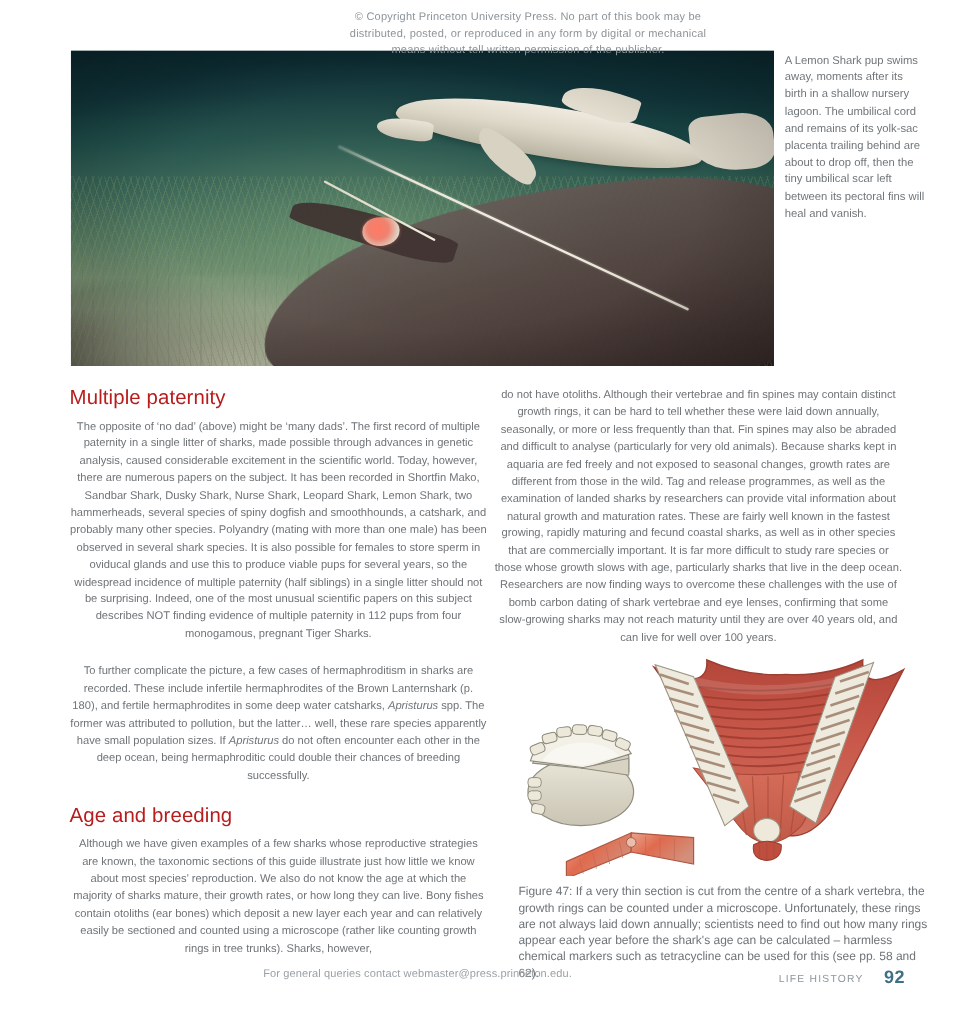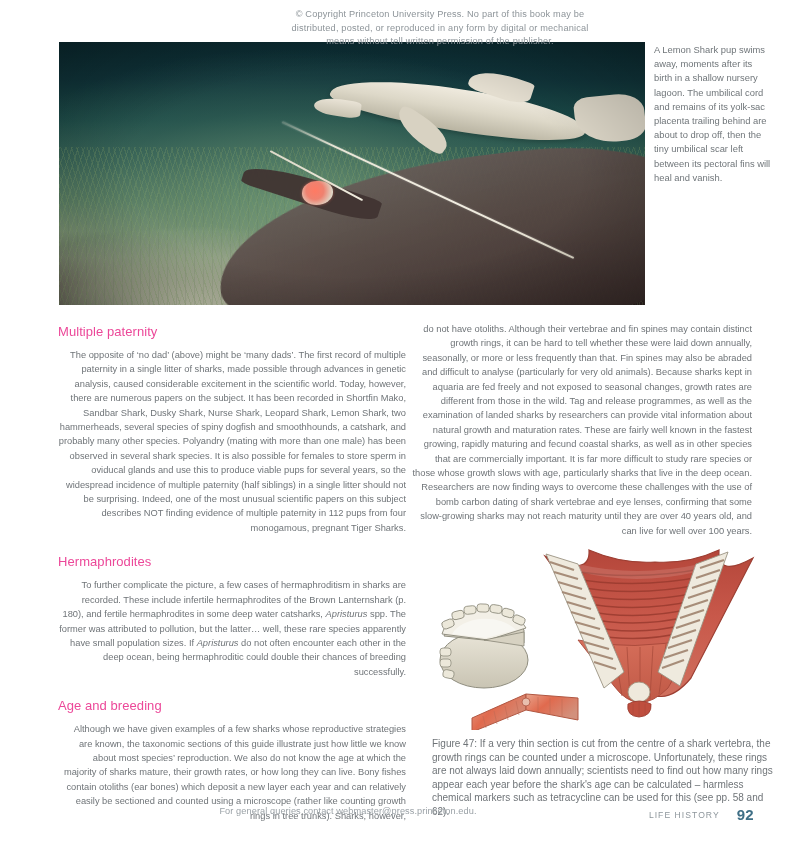--- a/index.html
+++ b/index.html
@@ -188,30 +188,30 @@
     width: 348px;
     font-size: 9.3px;
     line-height: 14.4px;
     color: #6f7478;
     text-align: left;
   }
   .col-left  { left: 58px;  top: 322px; }
   .col-right { left: 412px; top: 322px; width: 340px; }
 
   h2.section {
-    font-size: 13px;
+    font-size: 17px;
     font-weight: 400;
-    color: #ec4899;
+    color: #b91c1c;
     margin: 0 0 6px 0;
     letter-spacing: 0.005em;
     line-height: 20px;
   }
   .col p {
     margin: 0 0 0 0;
-    text-align: right;
+    text-align: center;
   }
   .gap { height: 17px; }
   em { }
 
   
   .figure {
     position: absolute;
     left: 428px;
     top: 548px;
     width: 330px;
@@ -290,21 +290,20 @@
 
 <div class="photo-caption">A Lemon Shark pup swims away, moments after its birth in a shallow nursery lagoon. The umbilical cord and remains of its yolk-sac placenta trailing behind are about to drop off, then the tiny umbilical scar left between its pectoral fins will heal and vanish.</div>
 
 <div class="col col-left">
 
   <h2 class="section">Multiple paternity</h2>
   <p>The opposite of ‘no dad’ (above) might be ‘many dads’. The first record of multiple paternity in a single litter of sharks, made possible through advances in genetic analysis, caused considerable excitement in the scientific world. Today, however, there are numerous papers on the subject. It has been recorded in Shortfin Mako, Sandbar Shark, Dusky Shark, Nurse Shark, Leopard Shark, Lemon Shark, two hammerheads, several species of spiny dogfish and smoothhounds, a catshark, and probably many other species. Polyandry (mating with more than one male) has been observed in several shark species. It is also possible for females to store sperm in oviducal glands and use this to produce viable pups for several years, so the widespread incidence of multiple paternity (half siblings) in a single litter should not be surprising. Indeed, one of the most unusual scientific papers on this subject describes NOT finding evidence of multiple paternity in 112 pups from four monogamous, pregnant Tiger Sharks.</p>
 
   <div class="gap"></div>
 
-  <h2 class="section">Hermaphrodites</h2>
   <p><span>To further complicate the picture, a few cases of hermaphroditism in sharks are recorded. These include infertile hermaphrodites of the Brown Lanternshark (p. 180), and fertile hermaphrodites in some deep water catsharks, </span><em>Apristurus</em><span> spp. The former was attributed to pollution, but the latter… well, these rare species apparently have small population sizes. If </span><em>Apristurus</em><span> do not often encounter each other in the deep ocean, being hermaphroditic could double their chances of breeding successfully.</span></p>
 
   <div class="gap"></div>
 
   <h2 class="section">Age and breeding</h2>
   <p>Although we have given examples of a few sharks whose reproductive strategies are known, the taxonomic sections of this guide illustrate just how little we know about most species’ reproduction. We also do not know the age at which the majority of sharks mature, their growth rates, or how long they can live. Bony fishes contain otoliths (ear bones) which deposit a new layer each year and can relatively easily be sectioned and counted using a microscope (rather like counting growth rings in tree trunks). Sharks, however,</p>
 </div>
 
 <div class="col col-right">
   <p>do not have otoliths. Although their vertebrae and fin spines may contain distinct growth rings, it can be hard to tell whether these were laid down annually, seasonally, or more or less frequently than that. Fin spines may also be abraded and difficult to analyse (particularly for very old animals). Because sharks kept in aquaria are fed freely and not exposed to seasonal changes, growth rates are different from those in the wild. Tag and release programmes, as well as the examination of landed sharks by researchers can provide vital information about natural growth and maturation rates. These are fairly well known in the fastest growing, rapidly maturing and fecund coastal sharks, as well as in other species that are commercially important. It is far more difficult to study rare species or those whose growth slows with age, particularly sharks that live in the deep ocean. Researchers are now finding ways to overcome these challenges with the use of bomb carbon dating of shark vertebrae and eye lenses, confirming that some slow-growing sharks may not reach maturity until they are over 40 years old, and can live for well over 100 years.</p>

